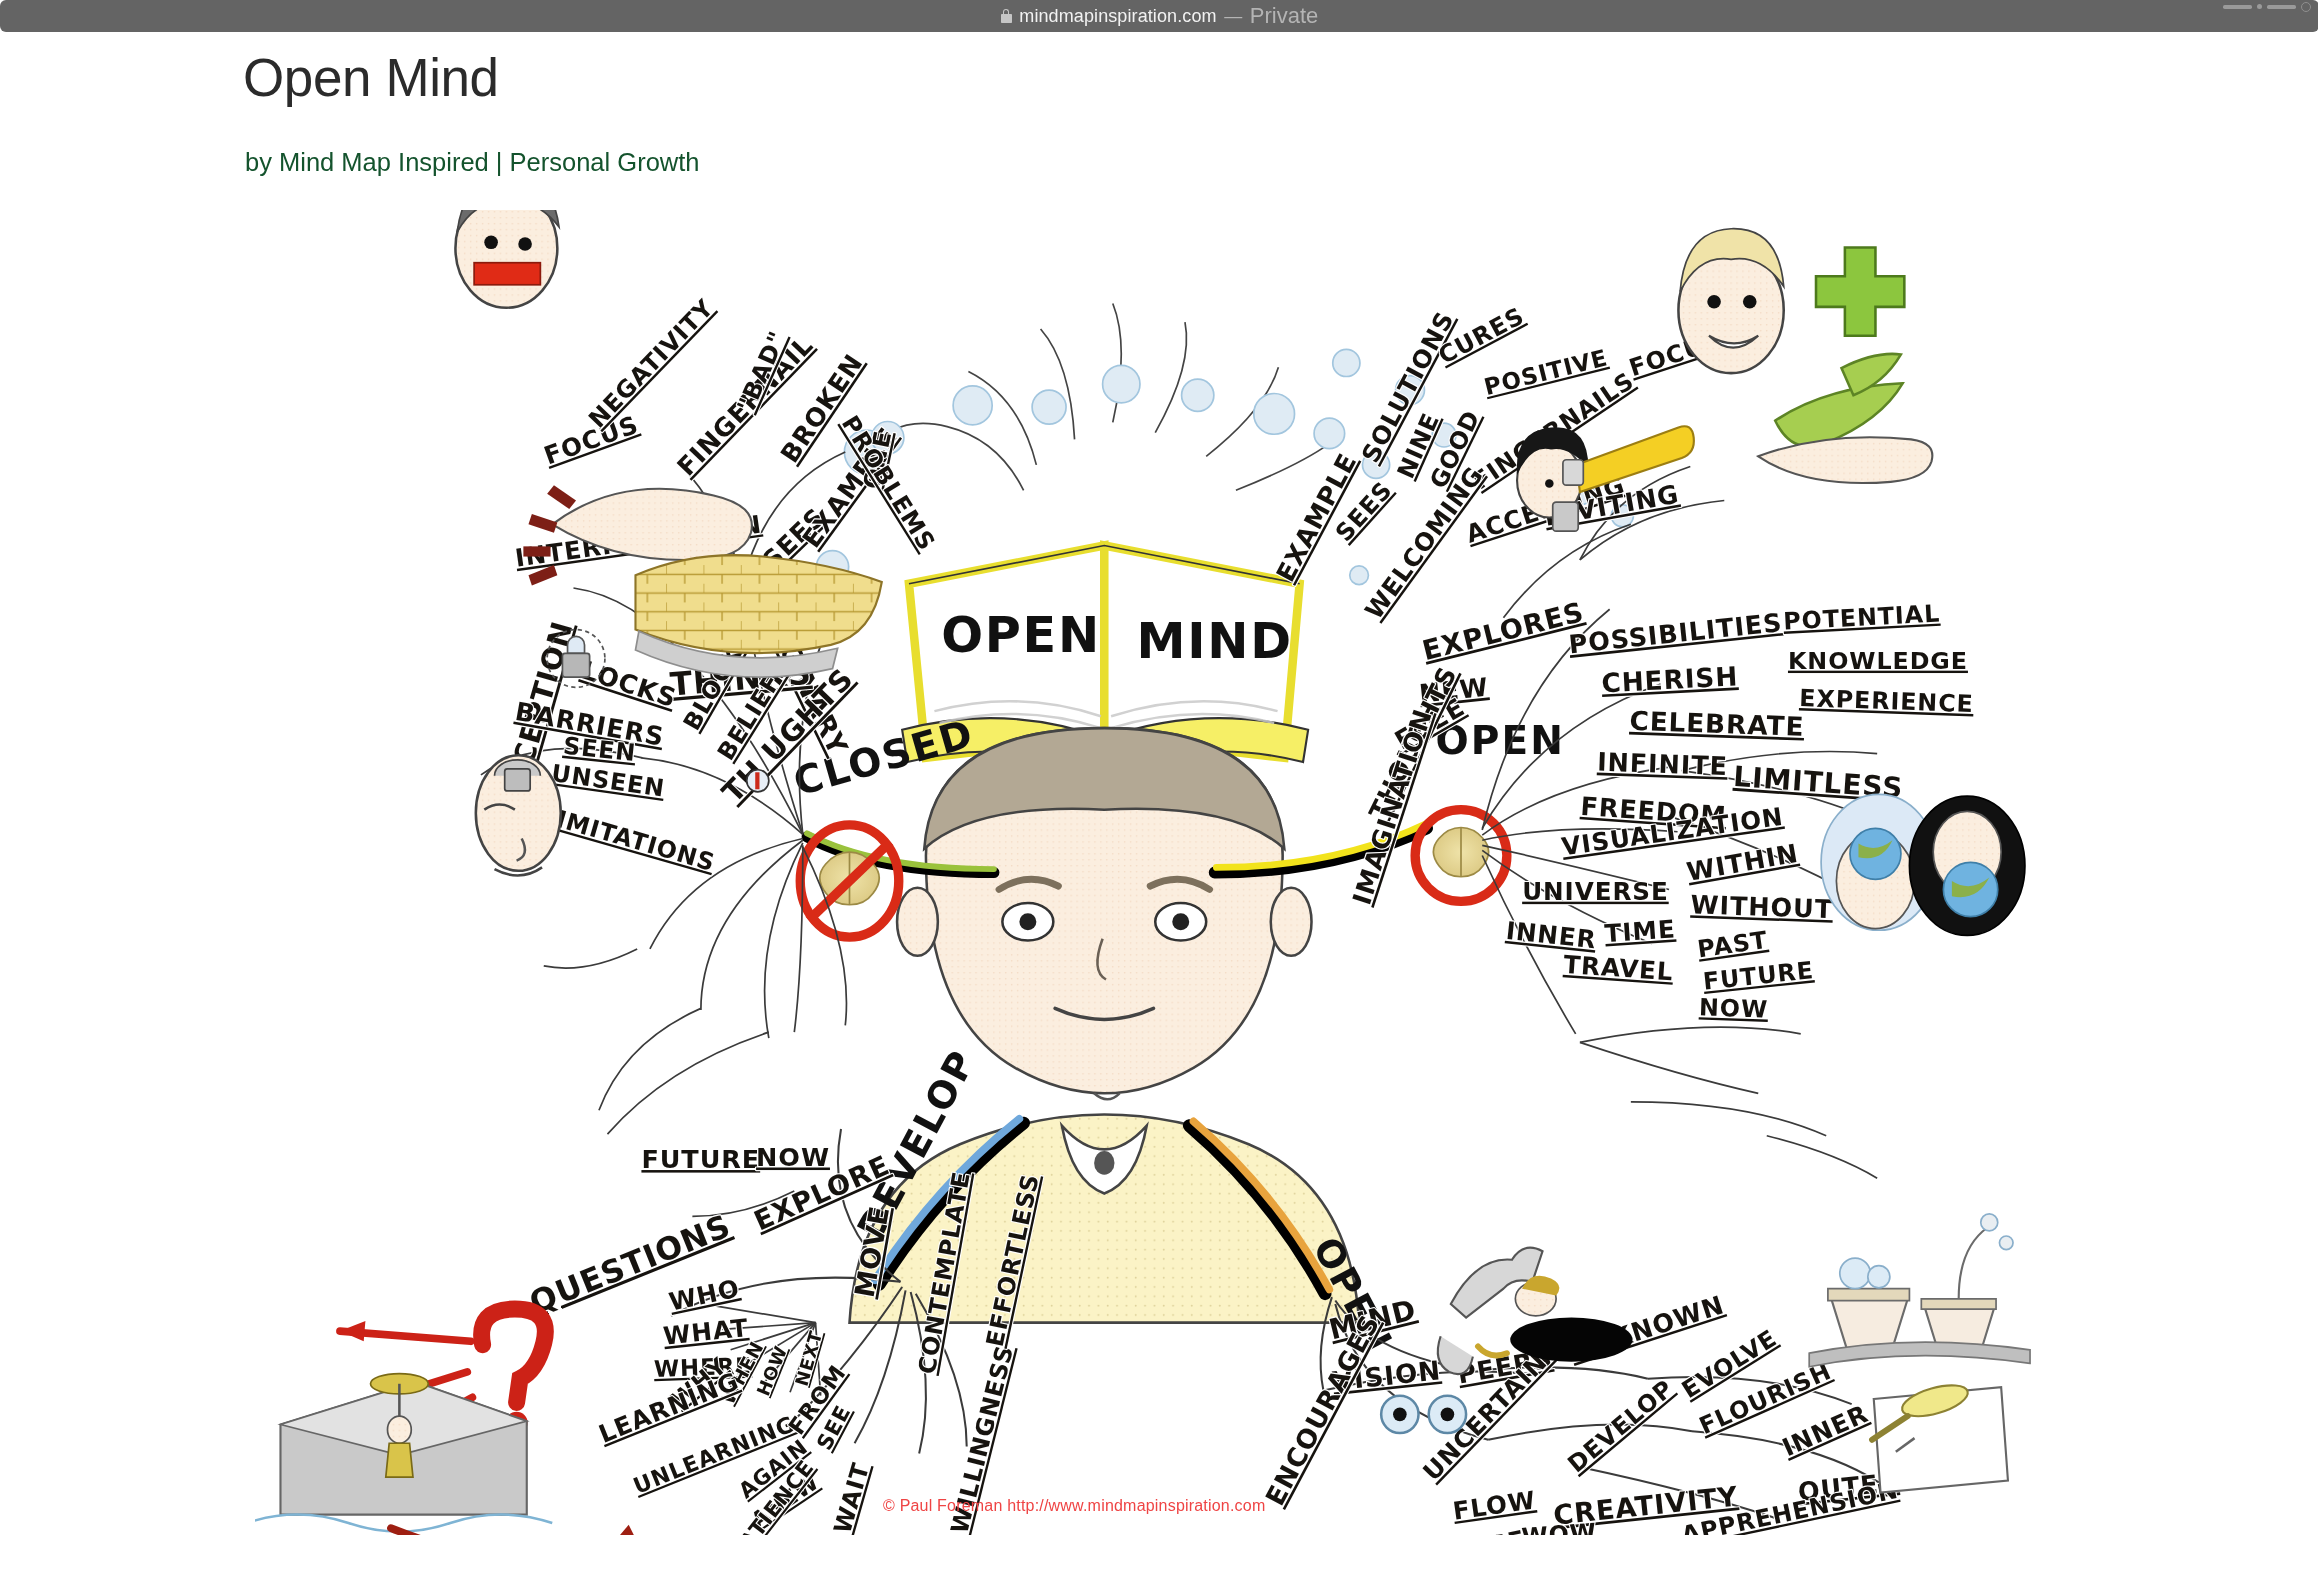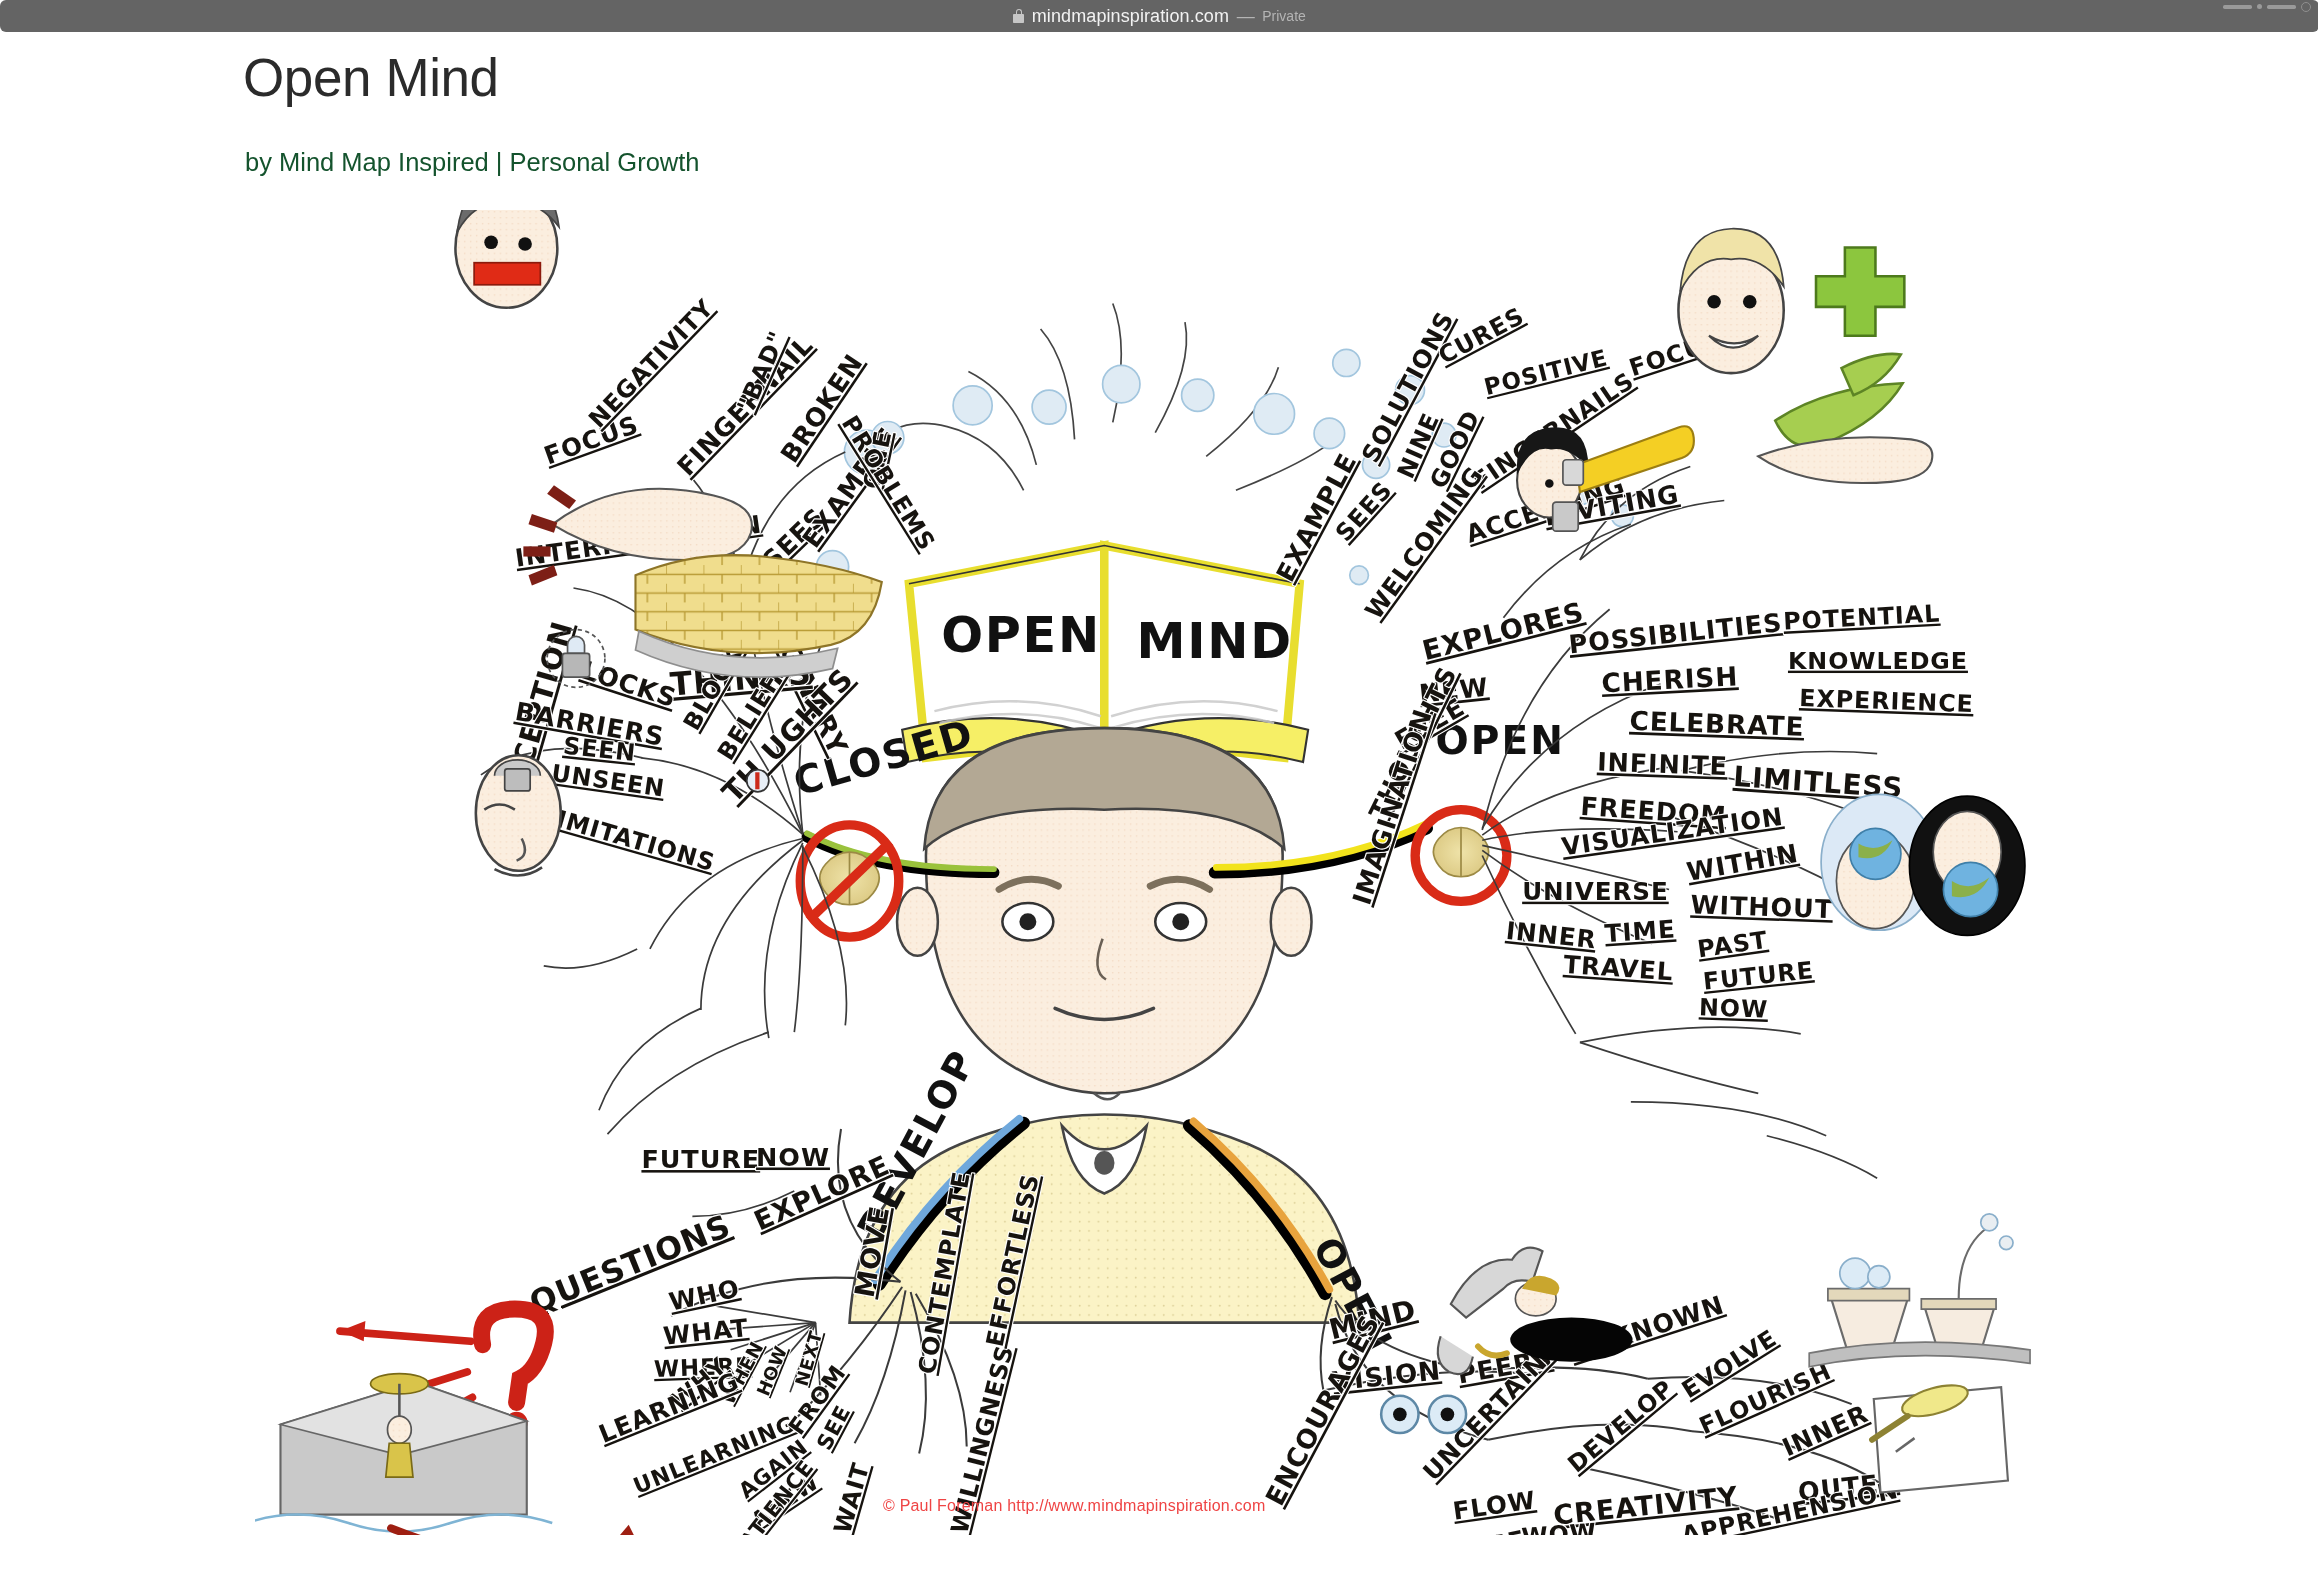--- a/index.html
+++ b/index.html
@@ -27,21 +27,21 @@
     width: 6px; height: 6.8px;
     border: 1.7px solid #c6c6c6; border-bottom: none;
     border-radius: 3.4px 3.4px 0 0;
   }
   #titlebar .lock .body {
     position: absolute; bottom: 0; left: 0;
     width: 11px; height: 8.5px; background: #c6c6c6; border-radius: 0.8px;
   }
   #titlebar .host { color: #f2f2f2; font-size: 18px; letter-spacing: 0.1px; }
   #titlebar .sep  { color: #b4b4b4; font-size: 18px; }
-  #titlebar .priv { color: #b4b4b4; font-size: 14px; }
+  #titlebar .priv { color: #b4b4b4; font-size: 22px; }
 
   #chrome-right {
     position: absolute; top: 1.7px; right: 6.8px;
     display: flex; gap: 5.1px; align-items: center;
   }
   #chrome-right .pill { width: 29px; height: 4.2px; background: #9a9a9a; border-radius: 1.7px; }
   #chrome-right .dot  { width: 5.1px;  height: 5.1px; background: #9a9a9a; border-radius: 50%; }
   #chrome-right .ring { width: 10.2px; height: 10.2px; border: 0.8px solid #8f8f8f; border-radius: 50%; }
 
   

